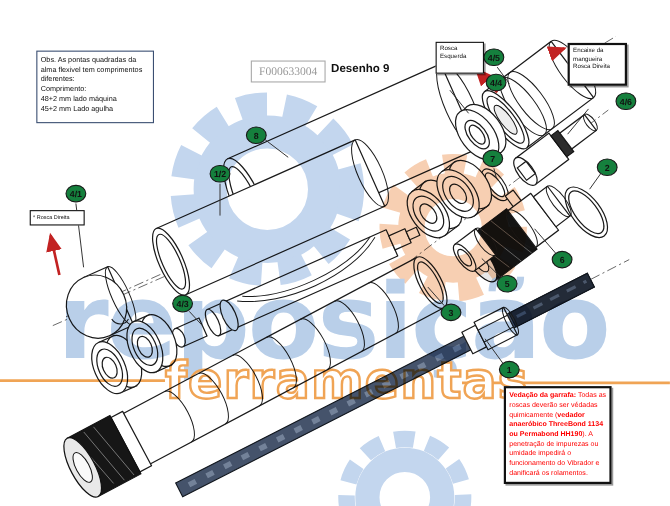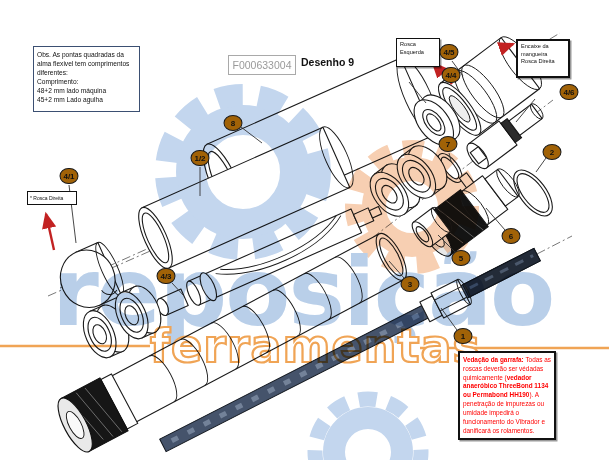--- a/index.html
+++ b/index.html
@@ -8,31 +8,31 @@
   svg{position:absolute;left:0;top:0;}
   .part{fill:#fff;stroke:#1a1a1a;stroke-width:1.1;stroke-linejoin:round;}
   .thin{fill:none;stroke:#1a1a1a;stroke-width:0.9;}
   .leader{stroke:#333;stroke-width:0.9;fill:none;}
   .dashdot{stroke:#555;stroke-width:0.8;fill:none;stroke-dasharray:9 3 2 3;}
   .annot{position:absolute;background:#fff;border:1.5px solid #111;
          box-shadow:1.5px 1.5px 0 rgba(0,0,0,.4);line-height:1.35;}
   .note-box{left:33px;top:46px;width:99px;height:58px;border:1.5px solid #3b4f72;
             font-size:6.6px;padding:3px 3px;box-shadow:none;line-height:1.38;position:absolute;background:#fff;}
   .title-box{position:absolute;left:228px;top:55px;width:66px;height:18px;border:1.5px solid #a9a9a9;
-             color:#9a9a9a;font-size:10.5px;display:flex;align-items:center;justify-content:center;background:#fff;}
+             color:#9a9a9a;font-size:10.5px;display:flex;align-items:center;justify-content:center;background:#fff;font-family:Liberation Serif, serif;}
   .drawing-label{position:absolute;left:301px;top:56px;font-size:10.5px;font-weight:bold;}
   .lbl-rosca-esq{left:396px;top:38px;width:36px;height:23px;font-size:5.6px;padding:2px 3px;}
   .lbl-encaixe{left:516px;top:39px;width:44px;height:31px;font-size:5.6px;padding:2px 3px;border-width:2px;}
   .lbl-rosca-dir{left:27px;top:191px;width:44px;height:10px;font-size:5px;padding:1px 2px;
                  box-shadow:none;border-width:1px;display:flex;align-items:center;}
   .warning-box{left:458px;top:351px;width:88px;border:2.5px solid #111;font-size:6.4px;
                line-height:1.38;padding:3px 3px;color:#f00;}
   .warning-box b{font-weight:bold;}
   .callout{position:absolute;transform:translate(-50%,-50%);min-width:13px;height:14px;
-           border:1.3px solid #1a1a1a;border-radius:50%;background:#a16207;
+           border:1.3px solid #1a1a1a;border-radius:50%;background:#15803d;
            display:flex;align-items:center;justify-content:center;
            font-size:8px;font-weight:bold;padding:0 2px;box-sizing:content-box;}
   .callout.wide{border-radius:9px / 8px;}
 </style>
 </head>
 <body>
 
 <div class="screen">
 
   <svg width="609" height="460" viewBox="0 0 609 460">

